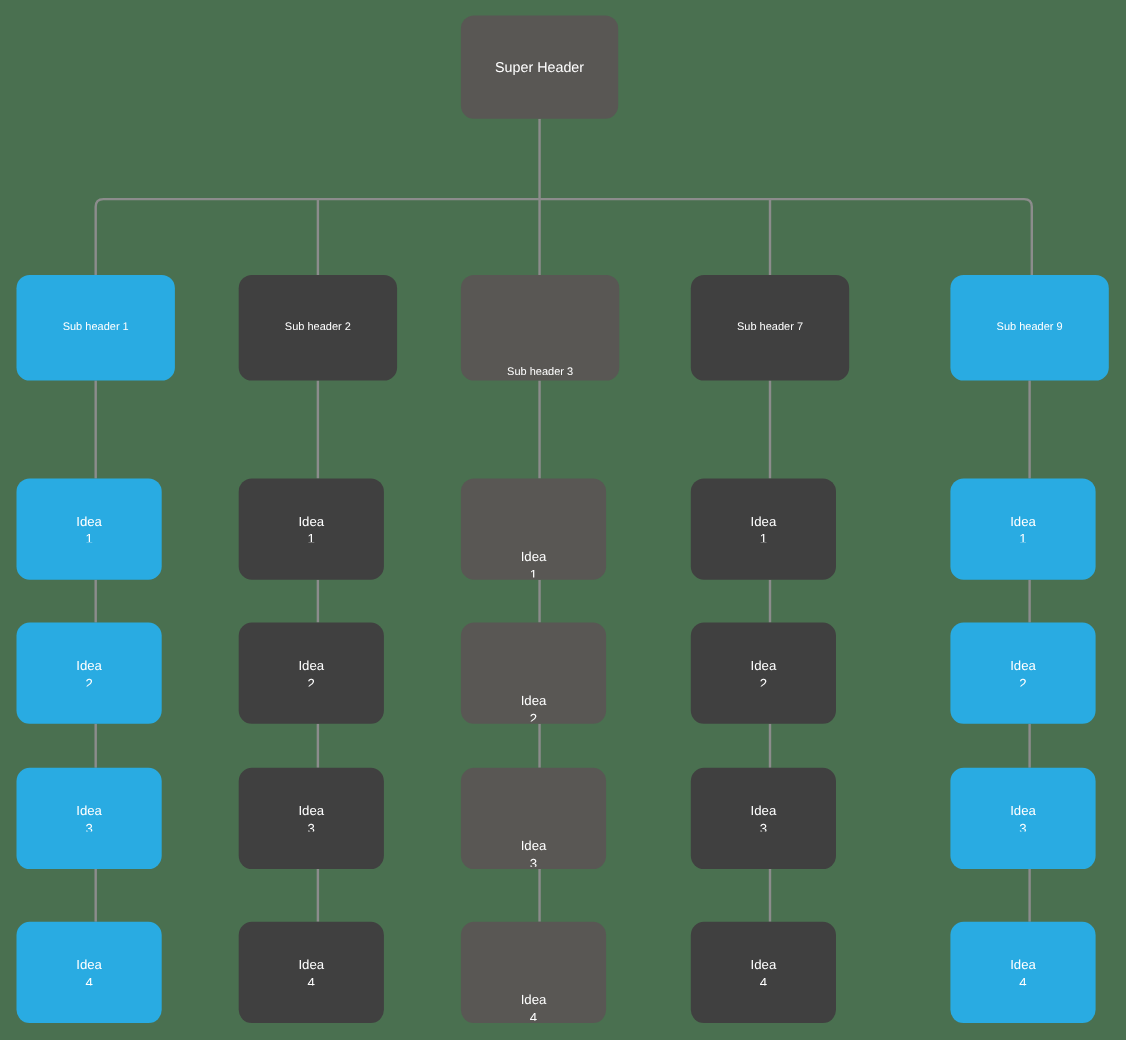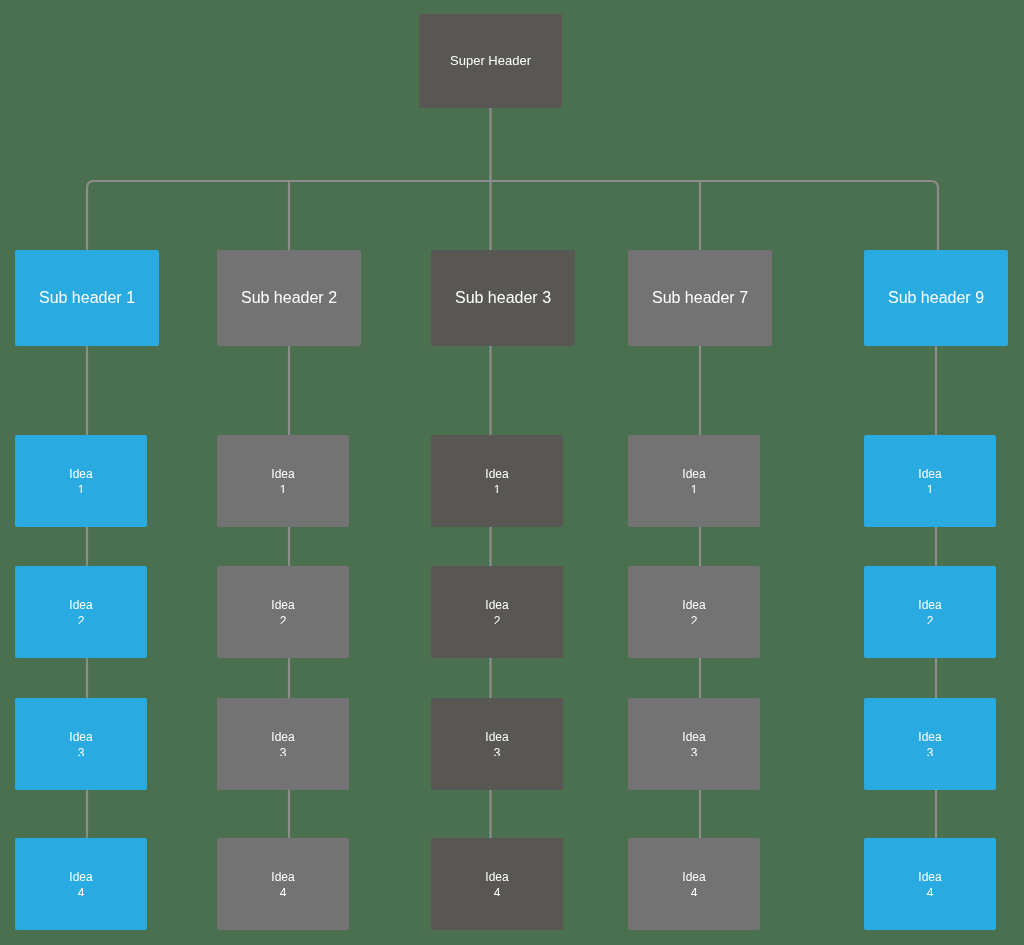--- a/index.html
+++ b/index.html
@@ -28,57 +28,57 @@
     width: 1024px;
     height: 945px;
     z-index: 1;
   }
 
   
   .node {
     position: absolute;
     z-index: 2;
     box-sizing: border-box;
-    border-radius: 2px;
+    border-radius: 12px;
     display: flex;
     align-items: center;
     justify-content: center;
     text-align: center;
     color: #ffffff;
     overflow: hidden;
   }
 
   .node .node-label {
     display: block;
     width: 100%;
     padding: 0 10px;
     box-sizing: border-box;
     line-height: 1.55;
   }
 
   
   .fill-dark  { background: #595754; }
   .fill-blue  { background: #29abe2; }
-  .fill-gray  { background: #737373; }
+  .fill-gray  { background: #404040; }
 
   
   .super {
     left: 419px;
     top: 14px;
     width: 143px;
     height: 94px;
     font-size: 13px;
   }
 
   
   .subheader {
     top: 250px;
     width: 144px;
     height: 96px;
-    font-size: 16px;
+    font-size: 10px;
   }
 
   
   .idea {
     width: 132px;
     height: 92px;
     font-size: 12px;
   }
   .idea .node-label {
     
@@ -89,21 +89,21 @@
     display: block;
     line-height: 1.05;
     height: 9px;
     overflow: hidden;
     font-size: 12px;
   }
 
   
   .col-0 { left: 15px; }
   .col-1 { left: 217px; }
-  .col-2 { left: 431px; }
+  .col-2 { left: 419px; align-items: flex-end; }
   .col-3 { left: 628px; }
   .col-4 { left: 864px; }
 
   
   .row-0 { top: 435px; }
   .row-1 { top: 566px; }
   .row-2 { top: 698px; }
   .row-3 { top: 838px; }
 </style>
 </head>

